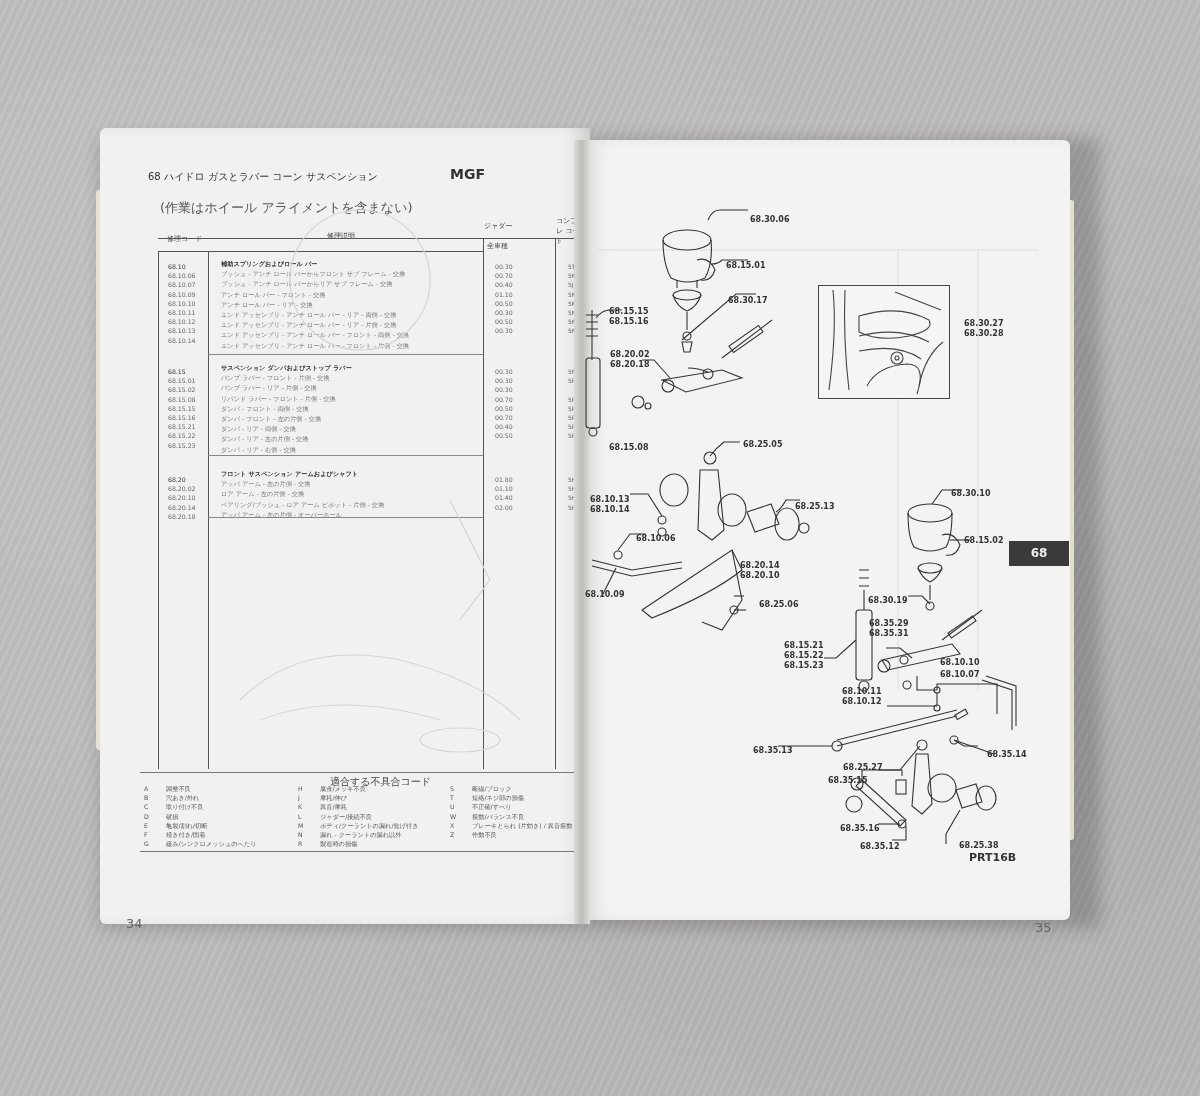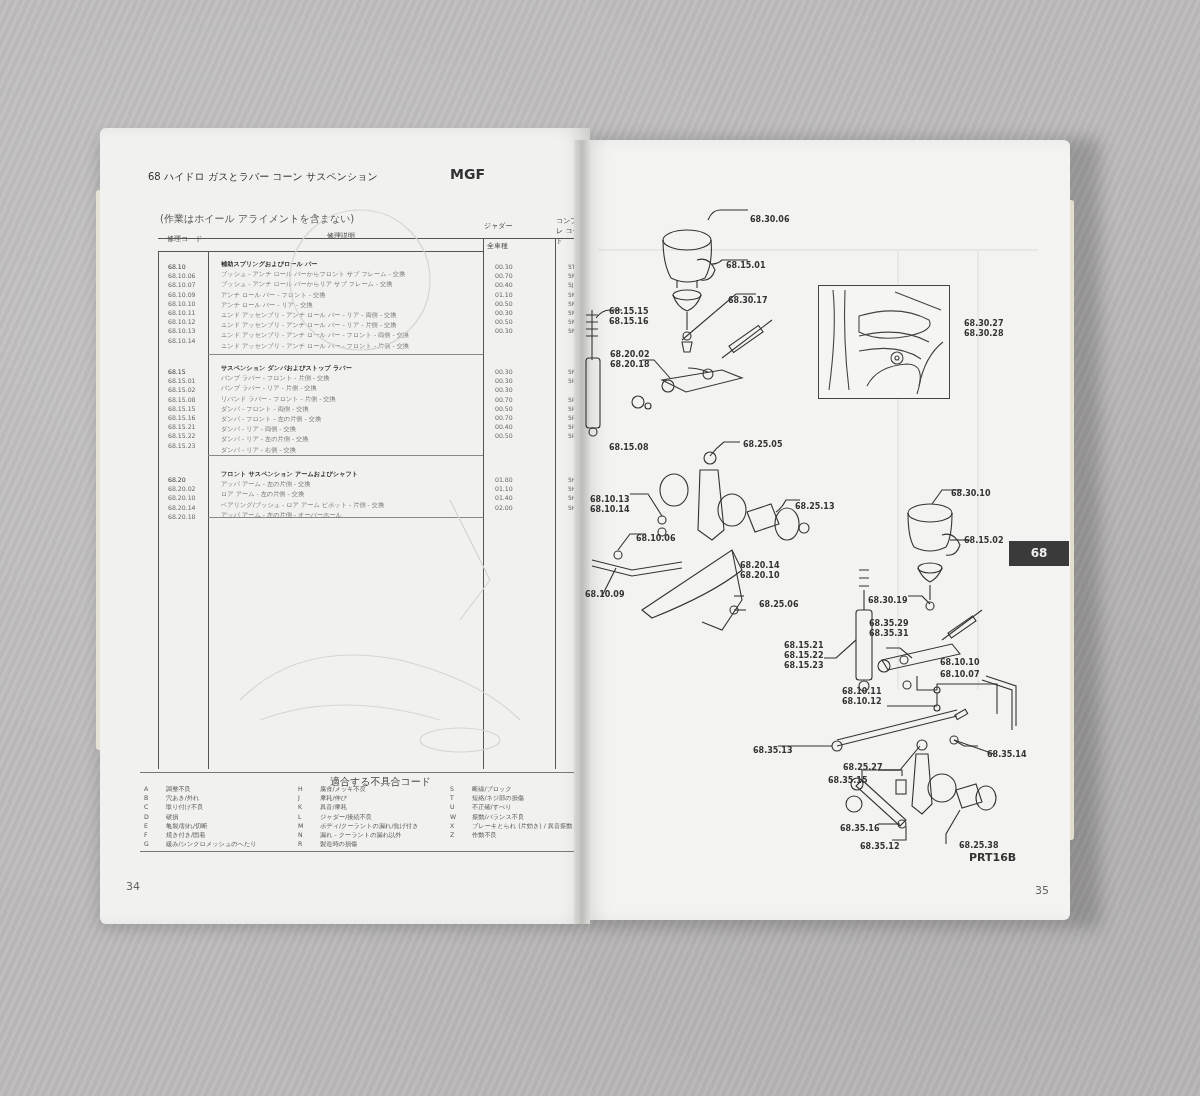--- a/index.html
+++ b/index.html
@@ -17,38 +17,38 @@
     box-shadow:inset -18px 0 22px -10px rgba(0,0,0,0.18);}
   .page-right{position:absolute;left:582px;top:140px;width:488px;height:780px;
     background:#f3f3f1;border-radius:2px 6px 6px 2px;
     box-shadow:inset 18px 0 22px -10px rgba(0,0,0,0.15);}
   .left-edge{position:absolute;left:96px;top:190px;width:10px;height:560px;background:#e6e3d6;border-radius:3px;}
   .right-edge{position:absolute;left:1066px;top:200px;width:8px;height:640px;background:#e3dfcf;border-radius:3px;}
   .spine{position:absolute;left:574px;top:140px;width:16px;height:784px;
     background:linear-gradient(90deg,#dadad7,#bdbdba 50%,#dcdcd9);}
   .header-title{position:absolute;left:148px;top:170px;font-size:10px;color:#333;white-space:nowrap;}
   .brand{position:absolute;left:450px;top:166px;font-size:14px;font-weight:bold;color:#333;}
-  .note{position:absolute;left:160px;top:212px;font-size:10px;color:#555;}
+  .note{position:absolute;left:160px;top:199px;font-size:13px;color:#555;}
   .col-head{position:absolute;font-size:7px;color:#444;white-space:nowrap;}
   .table{position:absolute;left:158px;top:238px;width:425px;height:530px;
     border-top:1.2px solid #555;}
   .vline{position:absolute;background:#555;width:1px;}
   .hline{position:absolute;background:#888;height:1px;}
   .codes{position:absolute;left:10px;font-size:6.2px;line-height:9.2px;color:#666;}
   .codes .g{color:#333;}
   .descs{position:absolute;left:63px;font-size:6.2px;line-height:9.2px;color:#777;width:260px;}
   .descs .g{color:#333;font-weight:bold;}
   .descs div{border-bottom:0.5px dotted transparent;white-space:nowrap;overflow:hidden;}
   .times{position:absolute;left:337px;font-size:6.2px;line-height:9.2px;color:#666;}
   .comp{position:absolute;left:410px;font-size:6px;line-height:9.2px;color:#666;}
   .legend{position:absolute;left:140px;top:772px;width:445px;height:78px;border-top:1px solid #777;border-bottom:1px solid #777;}
   .legend-title{position:absolute;left:190px;top:2px;font-size:10px;color:#444;}
   .legend-col{position:absolute;top:11px;font-size:6.2px;line-height:9.2px;color:#555;}
   .legend-col span.k{display:inline-block;width:22px;}
-  .pgnum{position:absolute;font-size:11px;color:#666;}
+  .pgnum{position:absolute;font-size:13px;color:#666;margin-top:36px;}
   
   .faint-table{position:absolute;left:598px;top:230px;width:440px;height:480px;opacity:0.25;}
   .inset{position:absolute;left:818px;top:285px;width:130px;height:112px;border:1.5px solid #444;background:#f5f5f3;}
   .callout{position:absolute;font-size:8px;font-weight:bold;color:#333;line-height:10px;white-space:nowrap;}
   .tab68{position:absolute;left:1009px;top:541px;width:60px;height:25px;background:#3a3a3a;color:#eee;
     font-size:12px;font-weight:bold;text-align:center;line-height:25px;}
   .prt{position:absolute;left:969px;top:851px;font-size:11px;font-weight:bold;color:#333;}
   svg.diagram{position:absolute;left:582px;top:140px;}
 </style>
 </head>

